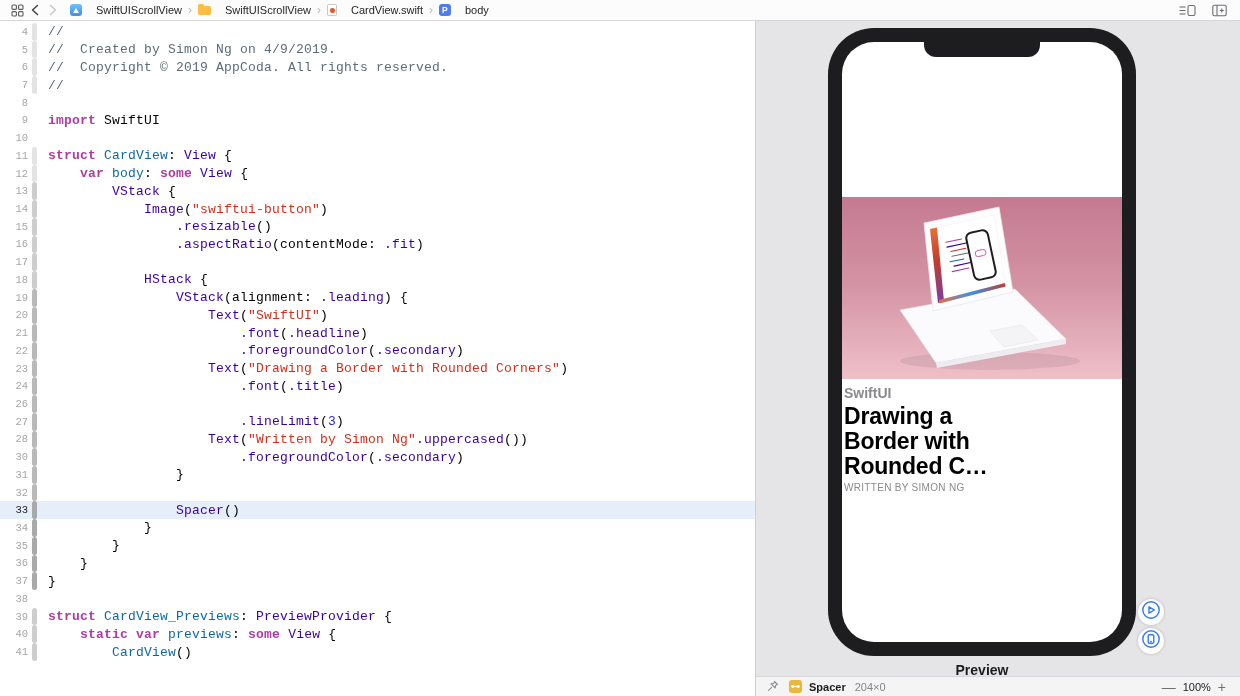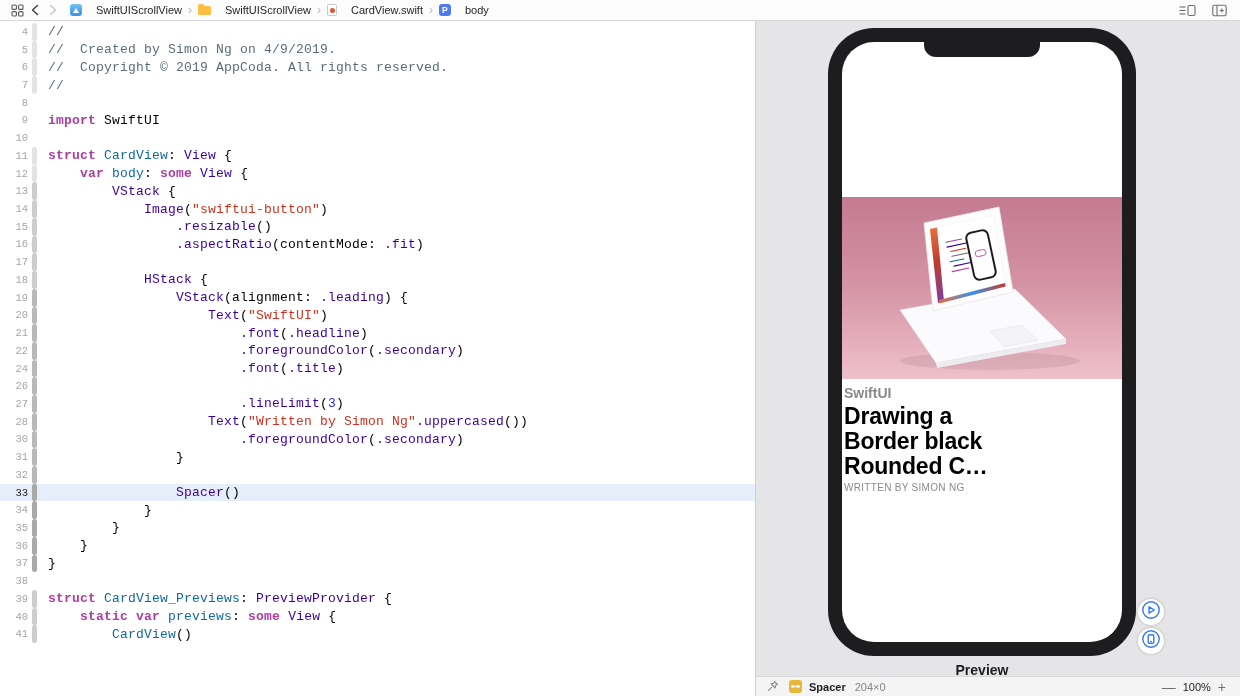--- a/index.html
+++ b/index.html
@@ -232,20 +232,25 @@
         </div>
         <div class="line">
           <span class="num">21</span>
           <span class="bar" style="background: rgb(185, 185, 185);"></span>
           <span class="codeln"><span class="tok-p">                        </span><span class="tok-t">.font</span><span class="tok-p">(</span><span class="tok-t">.headline</span><span class="tok-p">)</span></span>
         </div>
         <div class="line">
           <span class="num">22</span>
           <span class="bar" style="background: rgb(185, 185, 185);"></span>
           <span class="codeln"><span class="tok-p">                        </span><span class="tok-t">.foregroundColor</span><span class="tok-p">(</span><span class="tok-t">.secondary</span><span class="tok-p">)</span></span>
+        </div>
+        <div class="line">
+          <span class="num">23</span>
+          <span class="bar" style="background: rgb(185, 185, 185);"></span>
+          <span class="codeln"><span class="tok-p">                    </span><span class="tok-t">Text</span><span class="tok-p">(</span><span class="tok-s">"Drawing a Border with Rounded Corners"</span><span class="tok-p">)</span></span>
         </div>
         <div class="line">
           <span class="num">24</span>
           <span class="bar" style="background: rgb(185, 185, 185);"></span>
           <span class="codeln"><span class="tok-p">                        </span><span class="tok-t">.font</span><span class="tok-p">(</span><span class="tok-t">.title</span><span class="tok-p">)</span></span>
         </div>
         <div class="line">
           <span class="num">26</span>
           <span class="bar" style="background: rgb(185, 185, 185);"></span>
         </div>
@@ -360,21 +365,21 @@
                 </g>
                 <g transform="rotate(-12 139 58)">
                   <rect x="128" y="34" width="22" height="48" rx="5.5" fill="#fff" stroke="#1D1D1F" stroke-width="2"></rect>
                   <rect x="133.5" y="53" width="11" height="6" rx="3" fill="none" stroke="#C2559B" stroke-width="0.9"></rect>
                 </g>
               </svg>
             </div>
             <div class="card-text">
               <div class="card-cat">SwiftUI</div>
               <div class="card-title">Drawing a</div>
-              <div class="card-title">Border black</div>
+              <div class="card-title">Border with</div>
               <div class="card-title">Rounded C…</div>
               <div class="card-by">WRITTEN BY SIMON NG</div>
             </div>
           </div>
         </div>
       </div>
 
       <div class="preview-label">Preview</div>
 
       <div class="float-btn fb-play">

